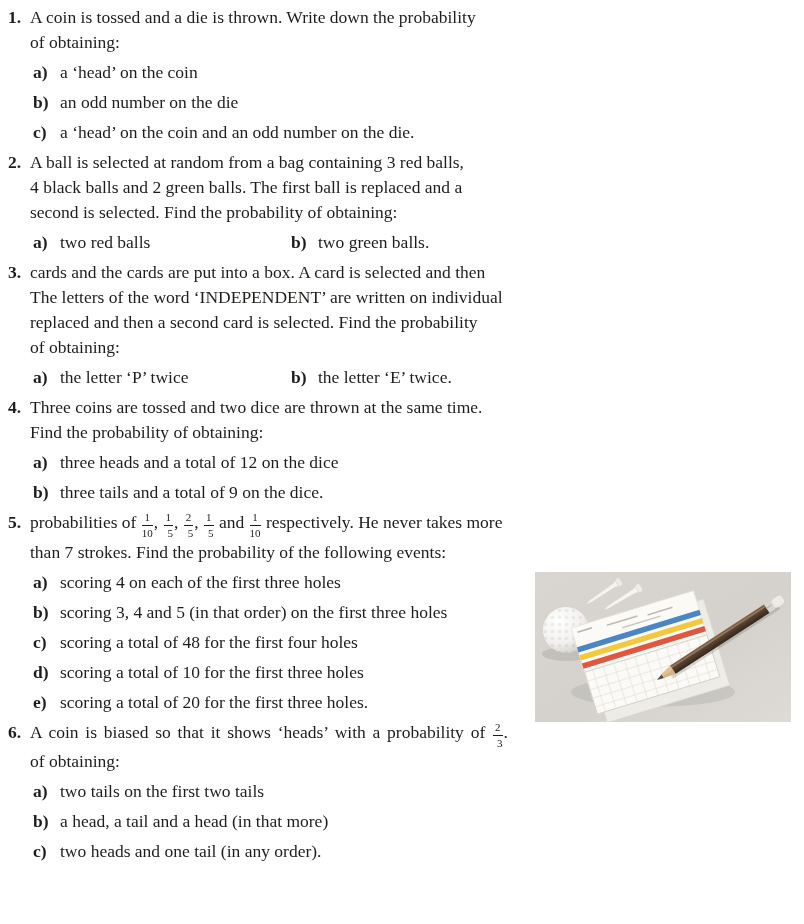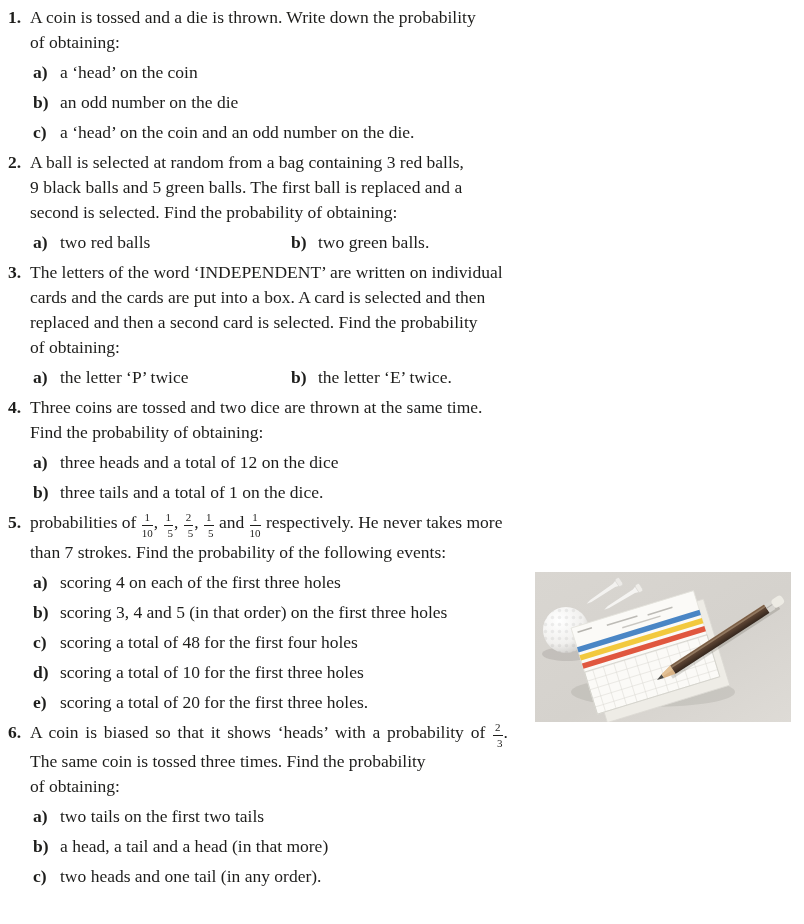--- a/index.html
+++ b/index.html
@@ -74,41 +74,41 @@
                 <span class="ptext">a ‘head’ on the coin and an odd number on the die.</span>
               </div>
             </div>
           </div>
         </div>
       </div>
       <div class="question">
         <div class="qnum">2.</div>
         <div class="qbody">
           <div class="qline">A ball is selected at random from a bag containing 3 red balls,</div>
-          <div class="qline">9 black balls and 5 green balls. The first ball is replaced and a</div>
+          <div class="qline">4 black balls and 2 green balls. The first ball is replaced and a</div>
           <div class="qline">second is selected. Find the probability of obtaining:</div>
           <div class="parts two-col">
             <div class="part-row">
               <div class="part">
                 <span class="plabel">a)</span>
                 <span class="ptext">two red balls</span>
               </div>
               <div class="part">
                 <span class="plabel">b)</span>
                 <span class="ptext">two green balls.</span>
               </div>
             </div>
           </div>
         </div>
       </div>
       <div class="question">
         <div class="qnum">3.</div>
         <div class="qbody">
+          <div class="qline">cards and the cards are put into a box. A card is selected and then</div>
           <div class="qline">The letters of the word ‘INDEPENDENT’ are written on individual</div>
-          <div class="qline">cards and the cards are put into a box. A card is selected and then</div>
           <div class="qline">replaced and then a second card is selected. Find the probability</div>
           <div class="qline">of obtaining:</div>
           <div class="parts two-col">
             <div class="part-row">
               <div class="part">
                 <span class="plabel">a)</span>
                 <span class="ptext">the letter ‘P’ twice</span>
               </div>
               <div class="part">
                 <span class="plabel">b)</span>
@@ -126,21 +126,21 @@
           <div class="parts list">
             <div class="part-row">
               <div class="part">
                 <span class="plabel">a)</span>
                 <span class="ptext">three heads and a total of 12 on the dice</span>
               </div>
             </div>
             <div class="part-row">
               <div class="part">
                 <span class="plabel">b)</span>
-                <span class="ptext">three tails and a total of 1 on the dice.</span>
+                <span class="ptext">three tails and a total of 9 on the dice.</span>
               </div>
             </div>
           </div>
         </div>
       </div>
       <div class="question">
         <div class="qnum">5.</div>
         <div class="qbody">
           <div class="qline">probabilities of <span class="frac"><span class="fnum">1</span><span class="fden">10</span></span>, <span class="frac"><span class="fnum">1</span><span class="fden">5</span></span>, <span class="frac"><span class="fnum">2</span><span class="fden">5</span></span>, <span class="frac"><span class="fnum">1</span><span class="fden">5</span></span> and <span class="frac"><span class="fnum">1</span><span class="fden">10</span></span> respectively. He never takes more</div>
           <div class="qline">than 7 strokes. Find the probability of the following events:</div>
@@ -175,21 +175,20 @@
                 <span class="ptext">scoring a total of 20 for the first three holes.</span>
               </div>
             </div>
           </div>
         </div>
       </div>
       <div class="question">
         <div class="qnum">6.</div>
         <div class="qbody">
           <div class="qline">A coin is biased so that it shows ‘heads’ with a probability of <span class="frac"><span class="fnum">2</span><span class="fden">3</span></span>.</div>
-          <div class="qline">The same coin is tossed three times. Find the probability</div>
           <div class="qline">of obtaining:</div>
           <div class="parts list">
             <div class="part-row">
               <div class="part">
                 <span class="plabel">a)</span>
                 <span class="ptext">two tails on the first two tails</span>
               </div>
             </div>
             <div class="part-row">
               <div class="part">

